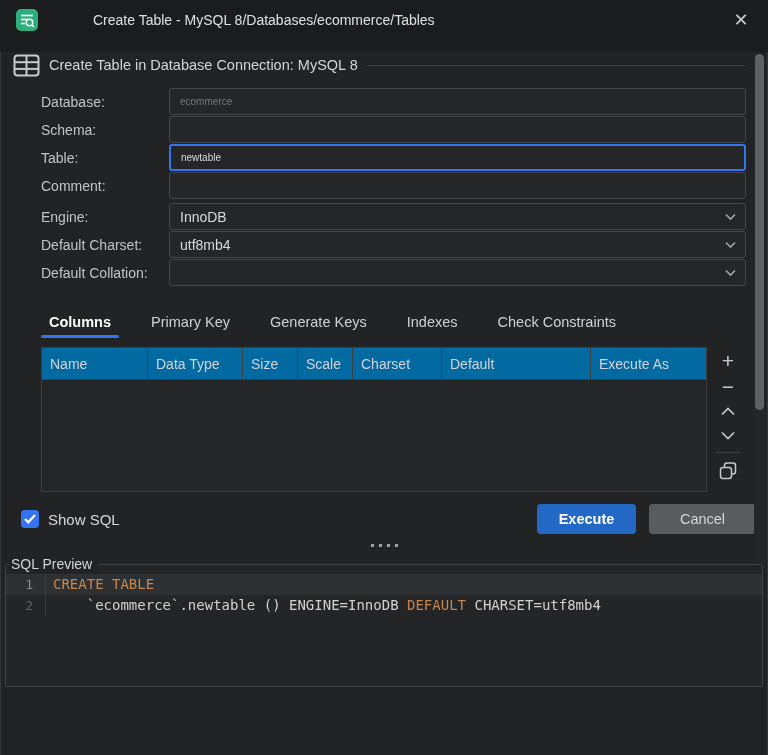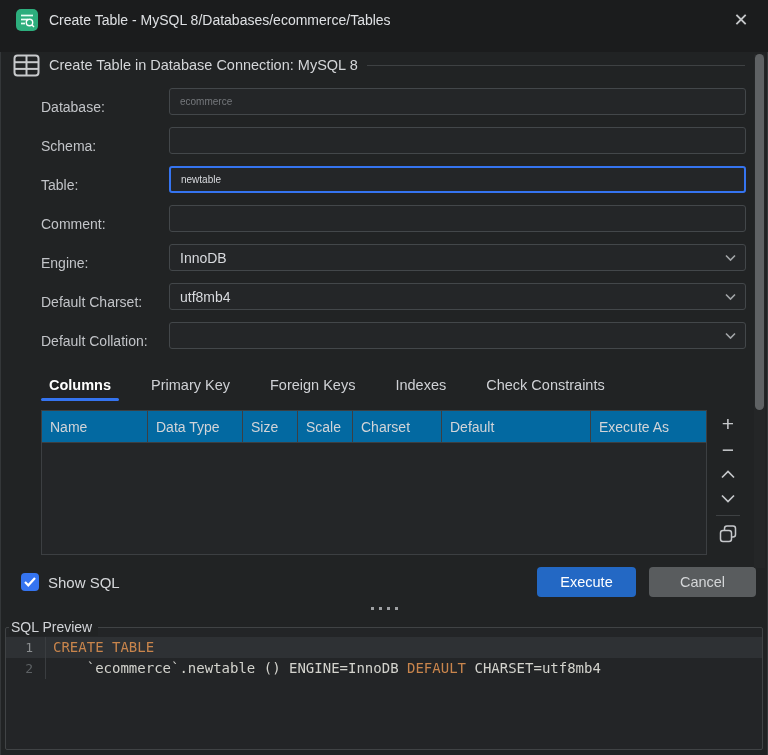--- a/index.html
+++ b/index.html
@@ -1,38 +1,38 @@
 <!DOCTYPE html>
 <html><head>
 <meta charset="utf-8">
 <style>
   * { box-sizing: border-box; }
   html,body { margin:0; padding:0; width:768px; height:755px; overflow:hidden;
     background:#1b1c1d; font-family:"Liberation Sans", sans-serif; }
   .window { position:relative; width:768px; height:755px; }
 
   
-  .titlebar { height:40px; display:flex; align-items:center; padding:0 12px 0 16px; background:#1b1c1d; }
+  .titlebar { height:40px; display:flex; align-items:center; padding:0 12px 0 16px; background:#1b1c1d;gap:44px; }
   .app-icon { width:22px; height:22px; border-radius:5px; background:#2dae7d;
     display:flex; align-items:center; justify-content:center; margin-right:11px; flex:0 0 22px; }
   .title-text { font-size:14px; color:#dee0e3; }
   .close-btn { margin-left:auto; width:30px; height:30px; display:flex; align-items:center;
     justify-content:center; color:#c6c8ca; font-size:18px; }
 
   
   .dlg-body { position:relative; height:715px; background:#212324;
     border-left:1px solid #343739; border-right:1px solid #343739; border-bottom:1px solid #343739; }
 
   .group-header { display:flex; align-items:center; margin:12px 22px 0 12px; height:26px; }
   .group-title { font-size:14.5px; color:#d4d6d9; white-space:nowrap; margin-left:9px; }
   .group-line { flex:1; height:1px; background:#3e4143; margin-left:9px; }
 
   
   .form { margin-top:10px; padding-left:40px; }
-  .form-row { display:flex; align-items:flex-end; margin-bottom:12px; }
+  .form-row { display:flex; align-items:center; margin-bottom:1px; }
   .form-row.gap-top { margin-top:4px; }
   .form-label { flex:0 0 128px; font-size:14px; color:#c2c4c8; }
   .field { position:relative; width:577px; height:27px; background:#242628;
     border:1px solid #43474a; border-radius:3px; display:flex; align-items:center; }
   .field input { width:100%; height:100%; background:transparent; border:none; outline:none;
     color:#d8dade; font-size:10px; padding:0 10px; font-family:inherit; }
   .field.disabled input { color:#75787c; }
   .field.focused { border:2px solid #3574f0; }
   .select-value { padding:0 10px; font-size:14px; color:#d8dade; }
   .select-chevron { position:absolute; right:9px; top:50%; transform:translateY(-50%); display:flex; }
@@ -62,21 +62,21 @@
   
   .scrollbar { position:absolute; top:2px; right:2px; width:11px; height:514px; background:#242627; }
   .scroll-thumb { position:absolute; top:0; left:1px; width:9px; height:356px; background:#5f6264; border-radius:5px; }
 
   
   .footer { display:flex; align-items:center; margin:12px 11px 0 20px; height:30px; }
   .checkbox { width:18px; height:18px; background:#3574f0; border-radius:4px;
     display:flex; align-items:center; justify-content:center; flex:0 0 18px; }
   .footer-label { margin-left:9px; font-size:15px; color:#d6d8db; }
   .btn { height:30px; border-radius:4px; display:flex; align-items:center; justify-content:center; font-size:14.5px; }
-  .btn-execute { margin-left:auto; width:99px; background:#2368c4; color:#ffffff; font-weight:normal; }
+  .btn-execute { margin-left:auto; width:99px; background:#2368c4; color:#ffffff; font-weight:bold; }
   .btn-cancel { margin-left:13px; width:107px; background:#595c5e; color:#d4d6d8; }
 
   
   .splitter { display:flex; justify-content:center; align-items:center; gap:5px; margin-top:9px; height:4px; }
   .splitter .dot { width:3px; height:3px; background:#9fa1a4; }
 
   
   .sql-panel { position:relative; margin:17px 4px 0 4px; height:123px;
     border:1px solid #404345; border-radius:2px; background:#232527; }
   .sql-legend { position:absolute; top:-9px; left:3px; padding:0 6px 0 2px; background:#212324;
@@ -186,21 +186,21 @@
                 <polyline points="1,1 5.5,5.5 10,1" fill="none" stroke="#a2a5a8" stroke-width="1.6"></polyline>
               </svg>
           </span>
         </span>
       </div>
     </div>
 
     <div class="tabs">
       <span class="tab active">Columns</span>
       <span class="tab">Primary Key</span>
-      <span class="tab">Foreign Keys</span>
+      <span class="tab">Generate Keys</span>
       <span class="tab">Indexes</span>
       <span class="tab">Check Constraints</span>
     </div>
 
     <div class="grid-area">
       <div class="grid">
         <div class="grid-header">
           <span class="ghc c0">Name</span>
           <span class="ghc c1">Data Type</span>
           <span class="ghc c2">Size</span>

